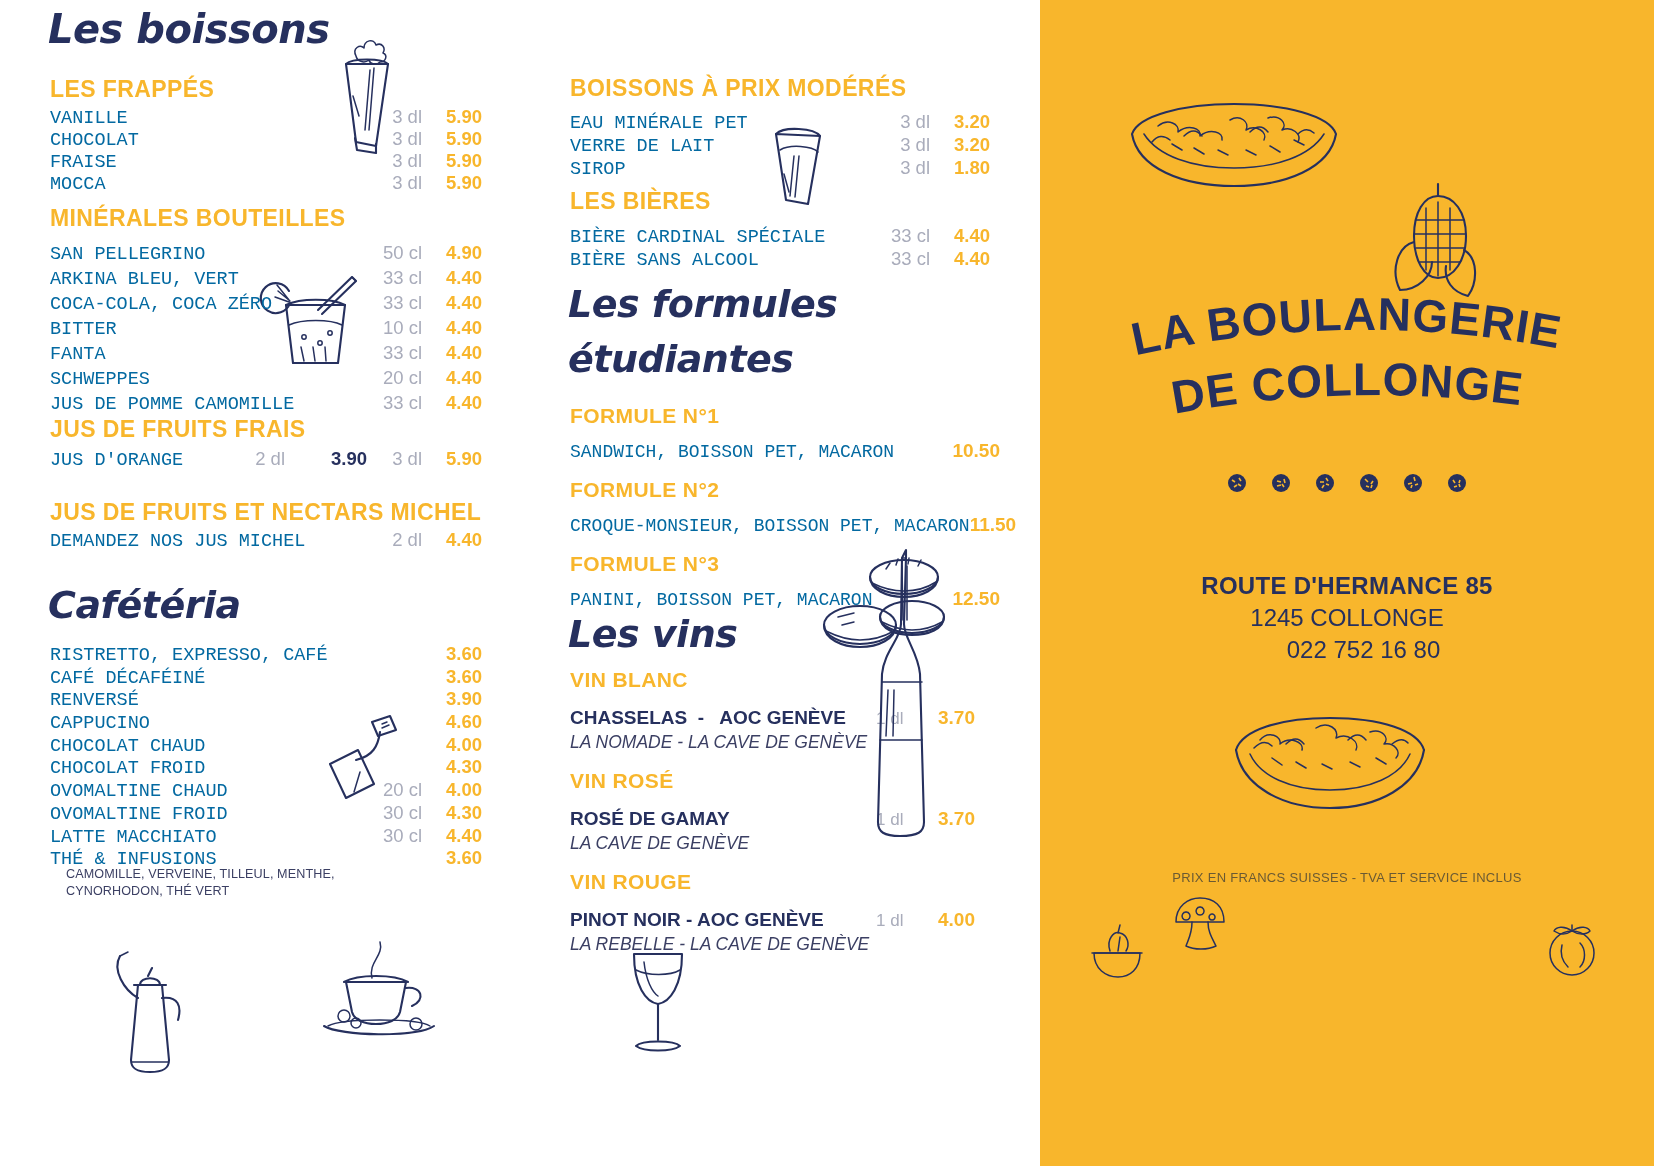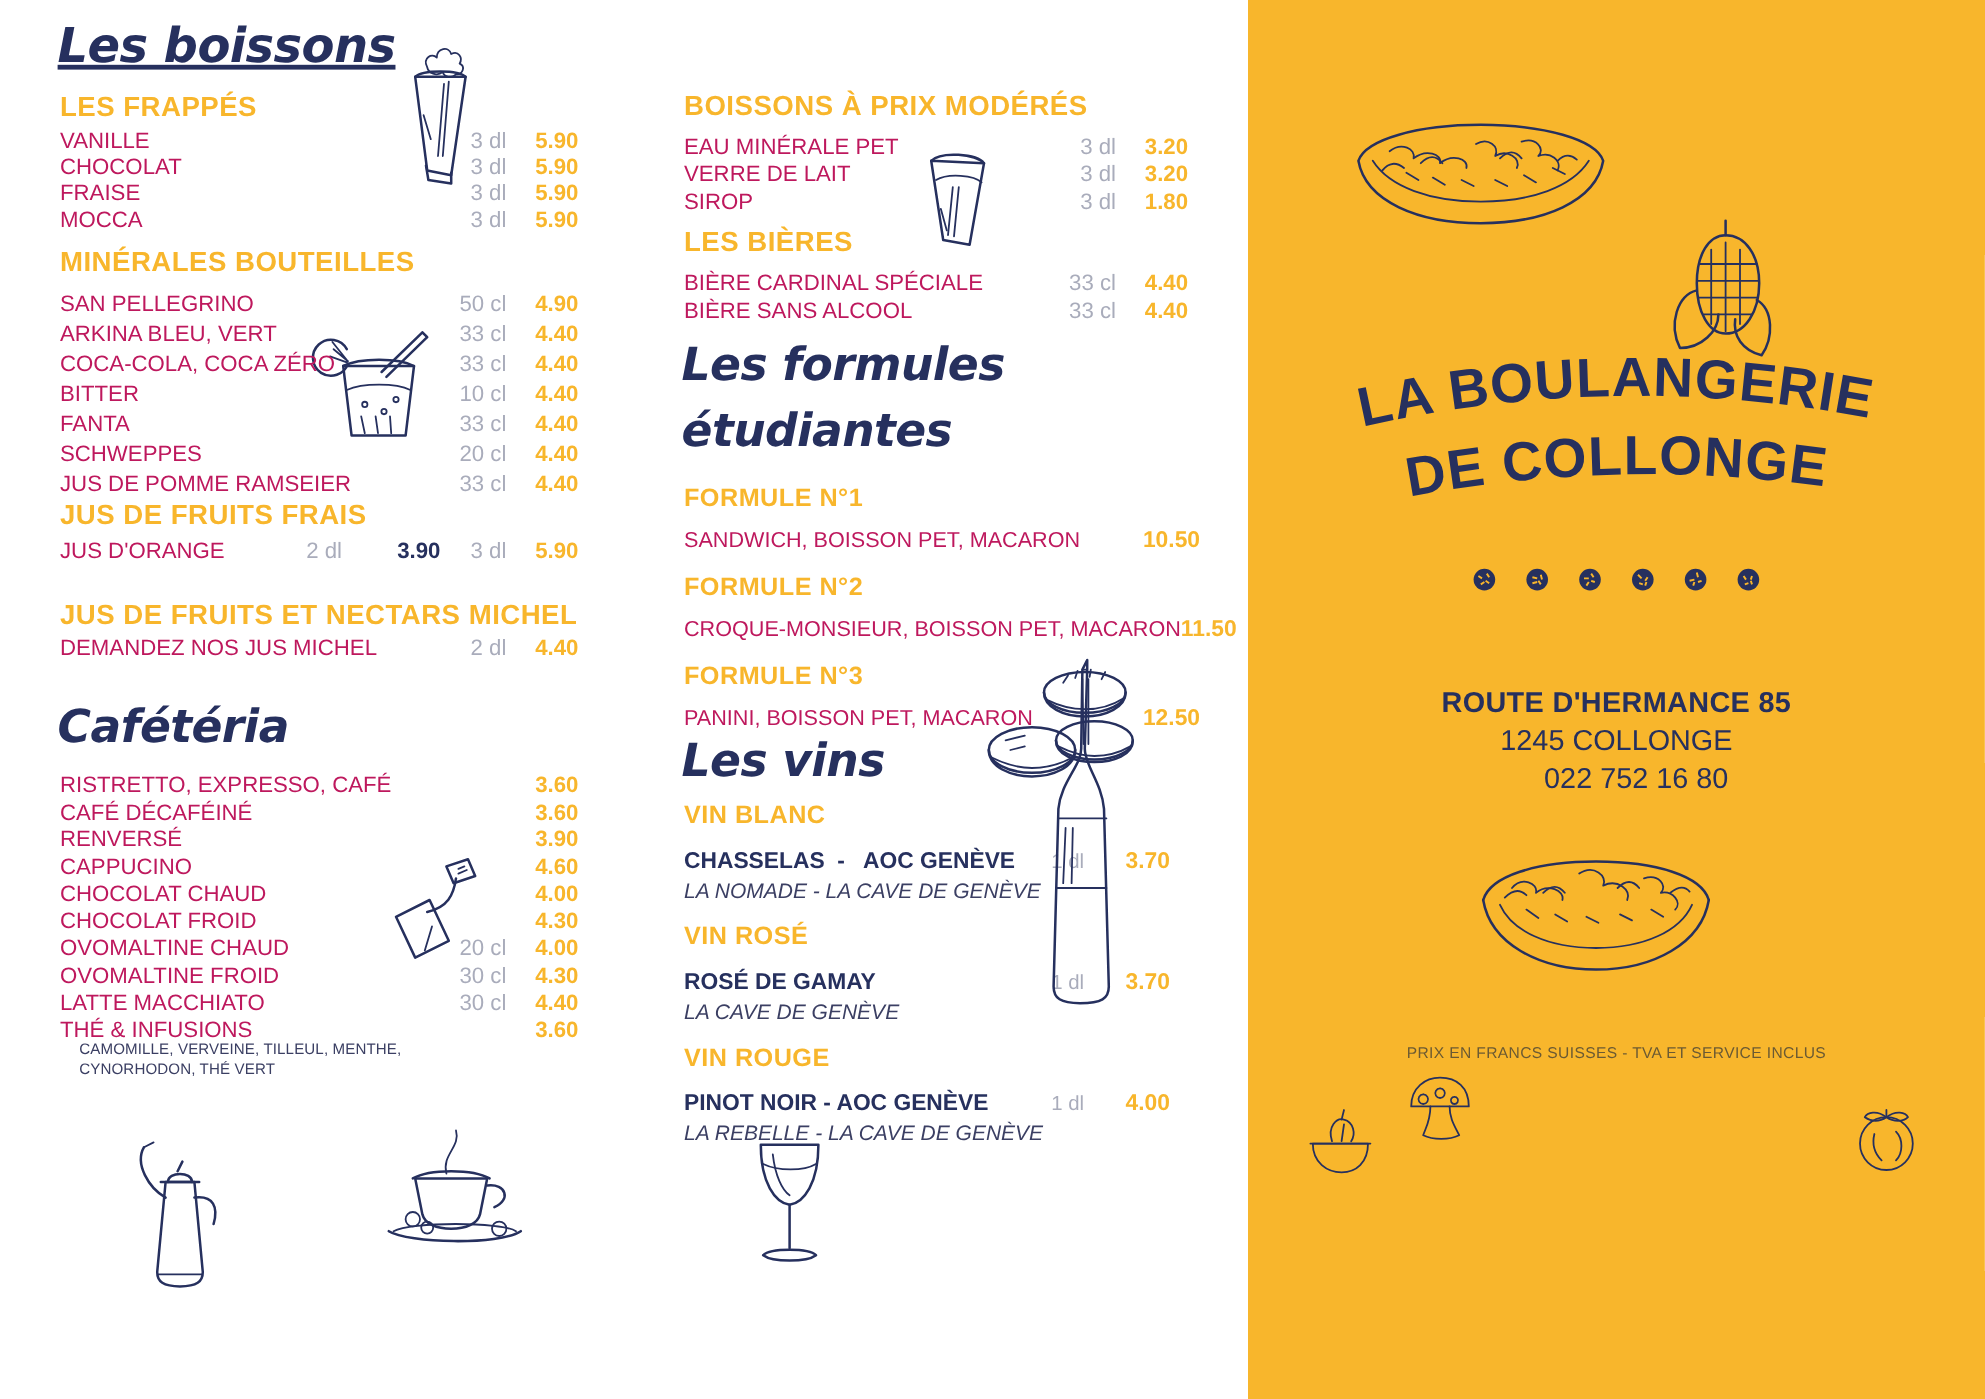--- a/index.html
+++ b/index.html
@@ -23,36 +23,36 @@
   .cat {
     font-weight:bold;
     color:#f8b62c;
     letter-spacing:0.4px;
   }
   .row {
     display:flex;
     align-items:baseline;
     line-height:1.0;
   }
-  .nm { color:#be185d; white-space:nowrap; }
+  .nm { color:#0369a1; white-space:nowrap;font-family:Liberation Mono, monospace; }
   .sz { color:#a9acbb; text-align:right; white-space:nowrap; }
   .pr { color:#f8b62c; font-weight:bold; text-align:right; white-space:nowrap; }
   .pr.dark { color:#26305e; }
 
   
   .col-left  { position:absolute; left:48px;  top:0; width:470px; }
   .col-mid   { position:absolute; left:568px; top:0; width:470px; }
   .left-pane { position:relative; width:1040px; height:1166px; background:#fff; }
   .right-pane{
     position:relative; width:614px; height:1166px; background:#f8b62c;
     overflow:hidden;
   }
 
   
-  .h-boissons { position:absolute; left:0; top:16px; font-size:40px;text-decoration:underline; }
+  .h-boissons { position:absolute; left:0; top:6px; font-size:40px; }
   .c-frappes  { position:absolute; left:2px; top:76px; font-size:23px; }
   .t-frappes  { position:absolute; left:2px; top:108px; width:432px; }
   .t-frappes .row { height:22px; font-size:18.5px; }
 
   .c-minerales{ position:absolute; left:2px; top:205px; font-size:23px; }
   .t-minerales{ position:absolute; left:2px; top:244px; width:432px; }
   .t-minerales .row { height:25px; font-size:18.5px; }
 
   .c-jff      { position:absolute; left:2px; top:416px; font-size:23px; }
   .t-jff      { position:absolute; left:2px; top:450px; width:432px; font-size:18.5px; }
@@ -211,21 +211,21 @@
           <span class="nm" style="width:320px">FANTA</span>
           <span class="sz" style="width:52px">33 cl</span>
           <span class="pr" style="width:60px">4.40</span>
         </div>
         <div class="row">
           <span class="nm" style="width:320px">SCHWEPPES</span>
           <span class="sz" style="width:52px">20 cl</span>
           <span class="pr" style="width:60px">4.40</span>
         </div>
         <div class="row">
-          <span class="nm" style="width:320px">JUS DE POMME RAMSEIER</span>
+          <span class="nm" style="width:320px">JUS DE POMME CAMOMILLE</span>
           <span class="sz" style="width:52px">33 cl</span>
           <span class="pr" style="width:60px">4.40</span>
         </div>
       </div>
 
       <div class="cat c-jff">JUS DE FRUITS FRAIS</div>
       <div class="t-jff">
         <div class="row">
           <span class="nm" style="width:185px">JUS D'ORANGE</span>
           <span class="sz" style="width:50px">2 dl</span>

